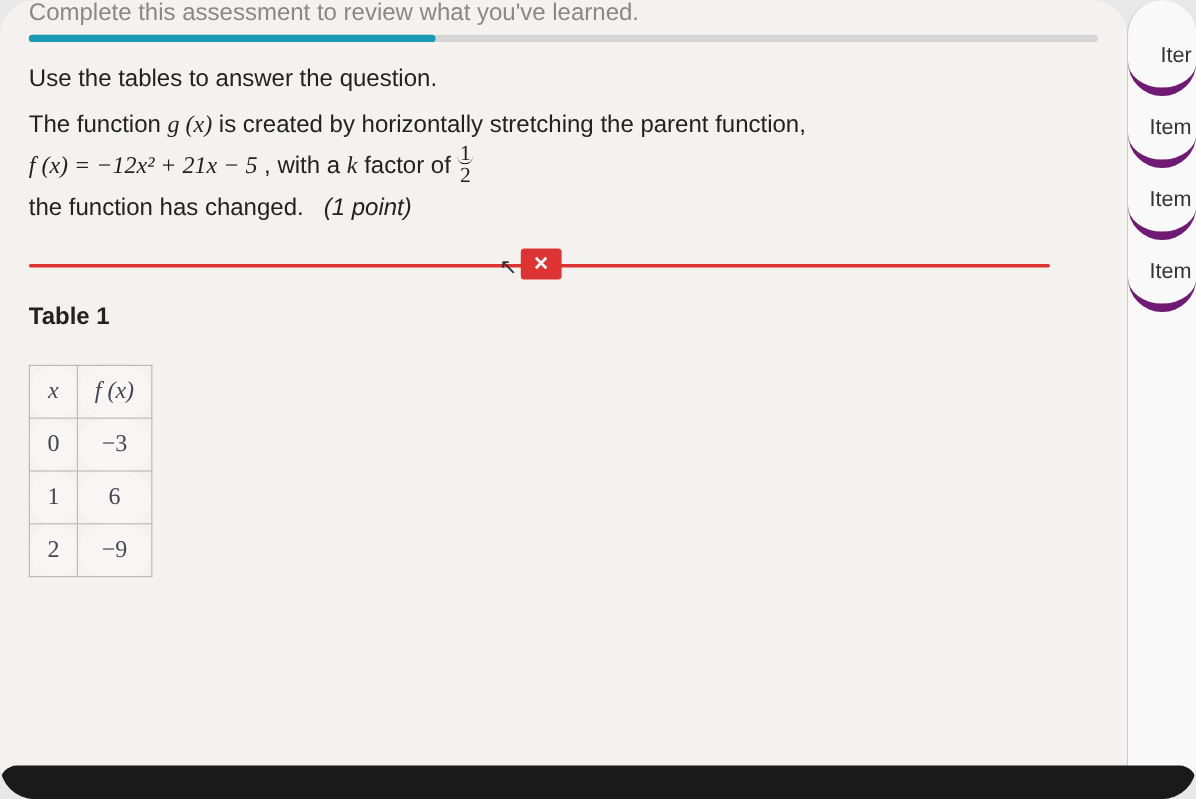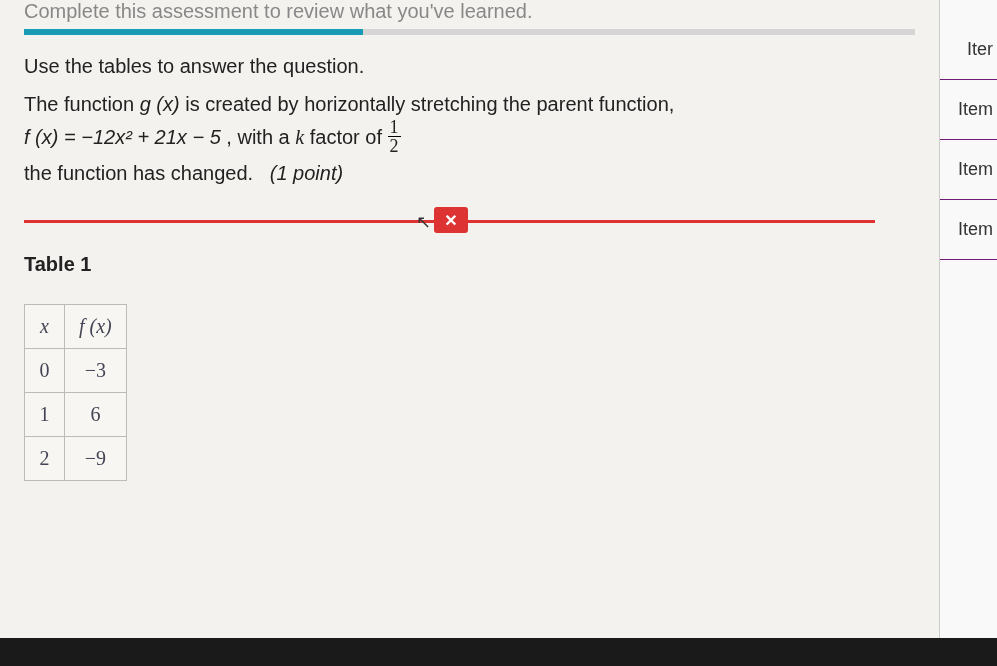--- a/index.html
+++ b/index.html
@@ -1,15 +1,15 @@
 <!DOCTYPE html>
 <html><head>
 <meta charset="utf-8">
 <style>
-  * { box-sizing: border-box; margin: 0; padding: 0; }
+  * { box-sizing: border-box; margin: 0; padding: 0; border-radius: 29px; }
   body {
     font-family: Arial, Helvetica, sans-serif;
     width: 997px;
     height: 666px;
     background: #e8e8e8;
     overflow: hidden;
     position: relative;
   }
   .page {
     display: flex;
@@ -126,21 +126,21 @@
   .sidebar {
     width: 58px;
     background: #f9f9f9;
     border-left: 1px solid #ccc;
     display: flex;
     flex-direction: column;
     padding-top: 20px;
   }
   .sidebar-item {
     height: 60px;
-    border-bottom: 1px solid #701a75;
+    border-bottom: 7px solid #701a75;
     display: flex;
     align-items: center;
     justify-content: flex-end;
     padding-right: 4px;
     font-size: 18px;
     color: #333;
     cursor: pointer;
     overflow: hidden;
   }
   .sidebar-item.active {
@@ -157,21 +157,21 @@
     border-top: 6px solid transparent;
     border-bottom: 6px solid transparent;
   }
   .taskbar {
     position: absolute;
     left: 0; right: 0; bottom: 0;
     height: 28px;
     background: #1a1a1a;
   }
   .math-fn {
-    font-family: Liberation Sans, sans-serif;
+    font-family: Liberation Serif, serif;
     font-style: italic;
   }
 </style>
 </head>
 <body>
 
 <div class="page">
   <div class="main">
 
     <div class="header-bar">Complete this assessment to review what you've learned.</div>

